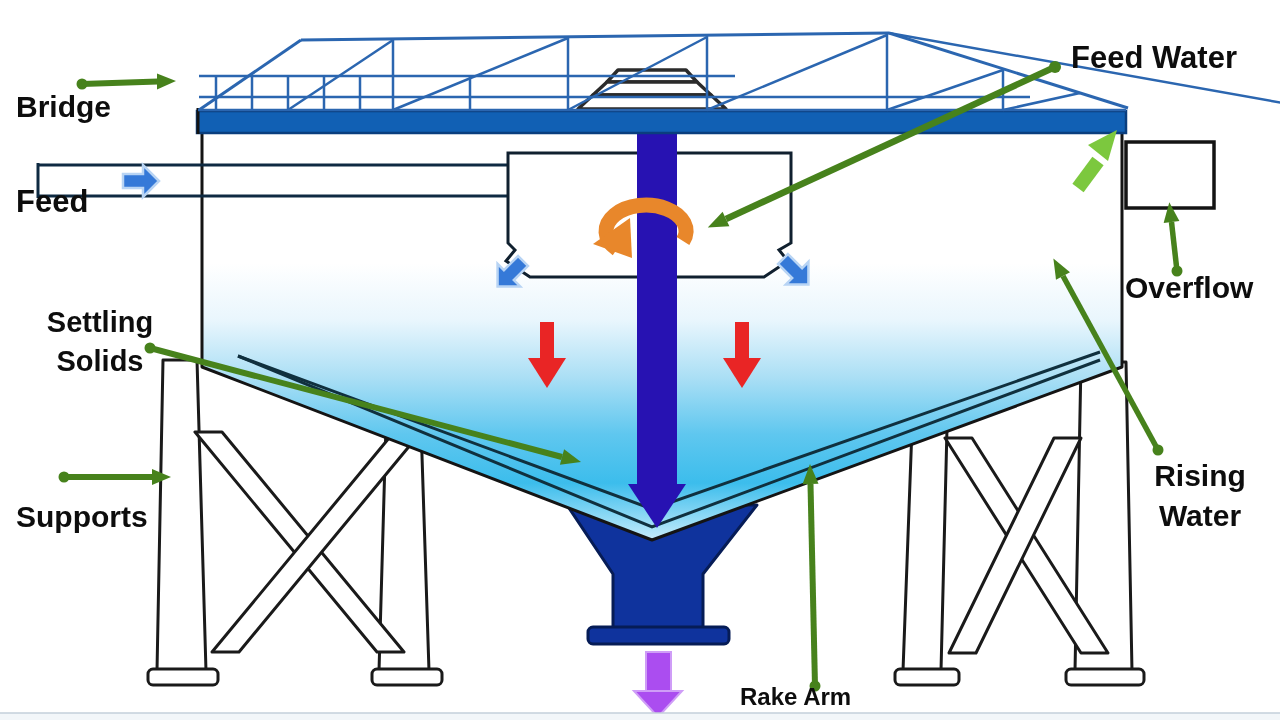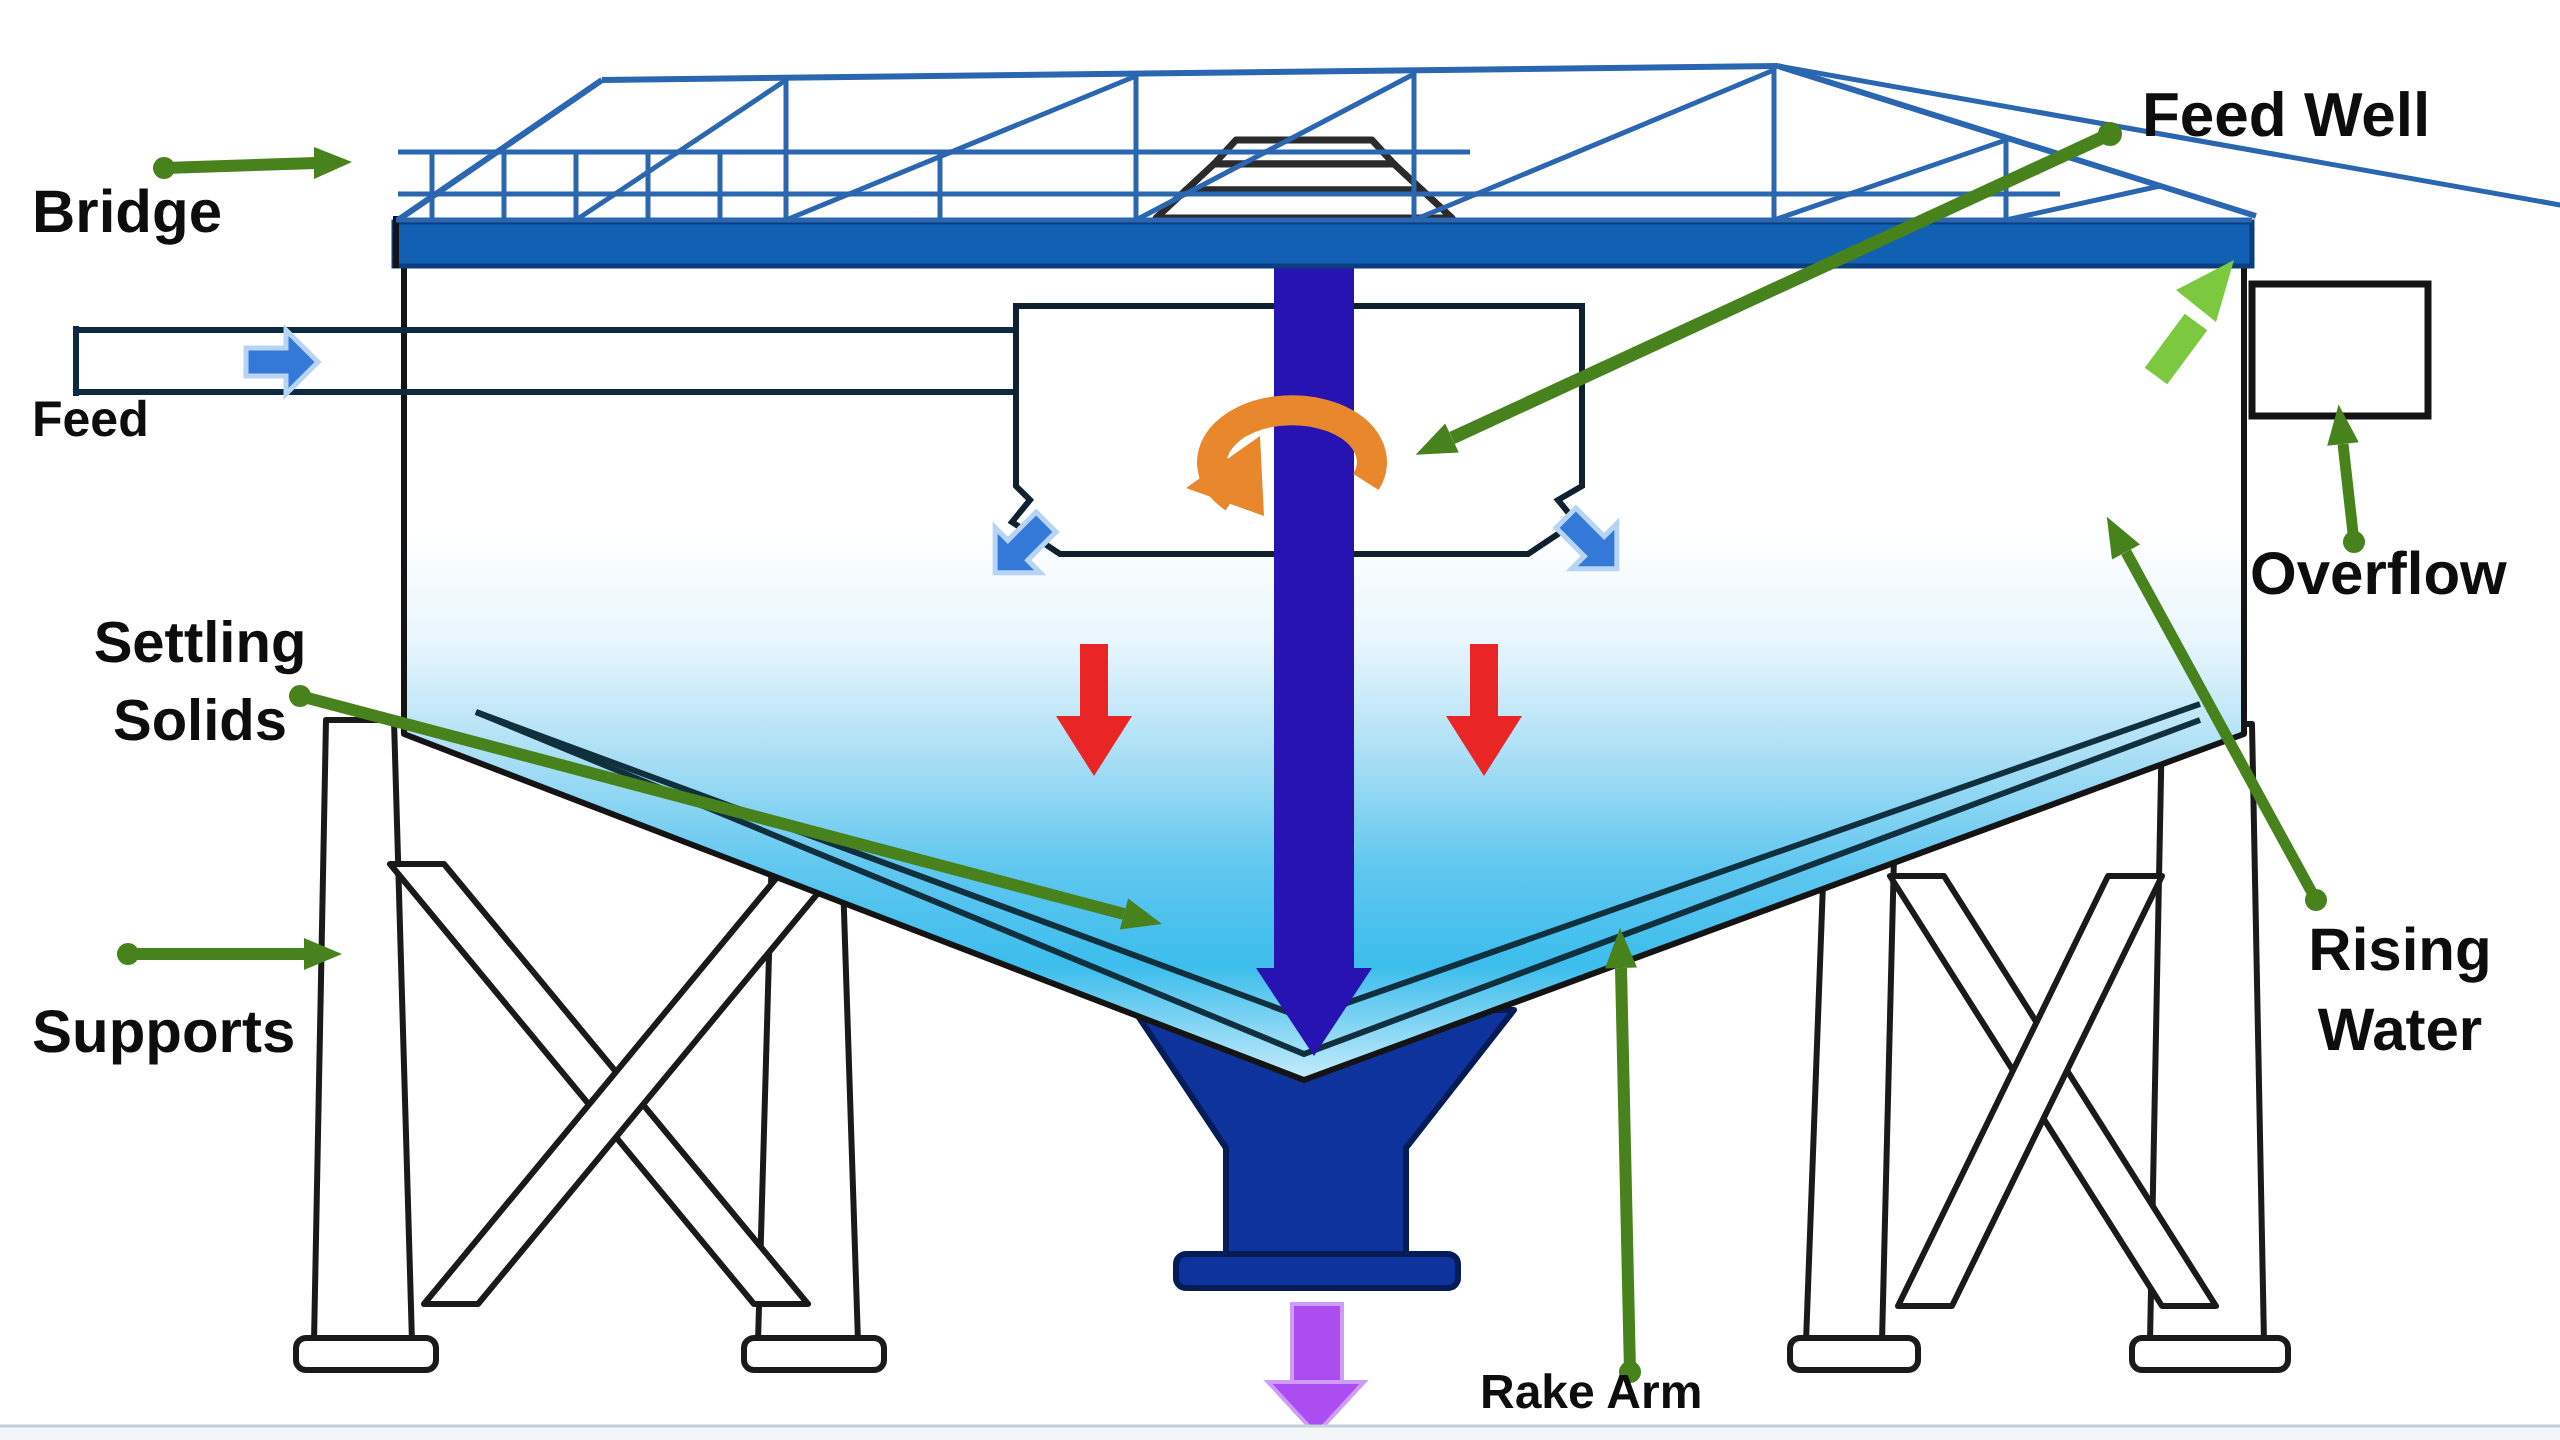--- a/index.html
+++ b/index.html
@@ -1,21 +1,21 @@
 <!DOCTYPE html>
 <html><head>
 <meta charset="utf-8">
 <style>
   html,body{margin:0;padding:0;background:#fff;}
   #stage{position:relative;width:1280px;height:720px;background:#ffffff;overflow:hidden;
          font-family:"Liberation Sans",sans-serif;}
   #diagram-svg{position:absolute;left:0;top:0;}
   .lbl{position:absolute;font-weight:bold;color:#0d0d0d;white-space:nowrap;}
   .lbl-bridge{left:16px;top:90px;font-size:30px;}
-  .lbl-feed{left:16px;top:196px;font-size:25px;}
+  .lbl-feed{left:16px;top:184px;font-size:31px;}
   .lbl-settling{left:28px;top:303px;width:144px;text-align:center;font-size:29px;line-height:39px;white-space:normal;}
   .lbl-supports{left:16px;top:500px;font-size:30px;}
   .lbl-underflow{left:456px;top:657px;font-size:31px;}
   .lbl-rakearm{left:740px;top:683px;font-size:24px;}
   .lbl-feedwell{left:1071px;top:40px;font-size:31px;}
   .lbl-overflow{left:1125px;top:271px;font-size:30px;}
   .lbl-rising{left:1128px;top:456px;width:144px;text-align:center;font-size:30px;line-height:40px;white-space:normal;}
 </style>
 </head>
 <body>
@@ -194,19 +194,19 @@
 </svg>
 
   <div class="lbl lbl-bridge">Bridge</div>
   <div class="lbl lbl-feed">Feed</div>
   <div class="lbl lbl-settling">
     <span>Settling</span><br>
     <span>Solids</span>
   </div>
   <div class="lbl lbl-supports">Supports</div>
   <div class="lbl lbl-rakearm">Rake Arm</div>
-  <div class="lbl lbl-feedwell">Feed Well</div>
+  <div class="lbl lbl-feedwell">Feed Water</div>
   <div class="lbl lbl-overflow">Overflow</div>
   <div class="lbl lbl-rising">
     <span>Rising</span><br>
     <span>Water</span>
   </div>
 </div>
 
 </body></html>

